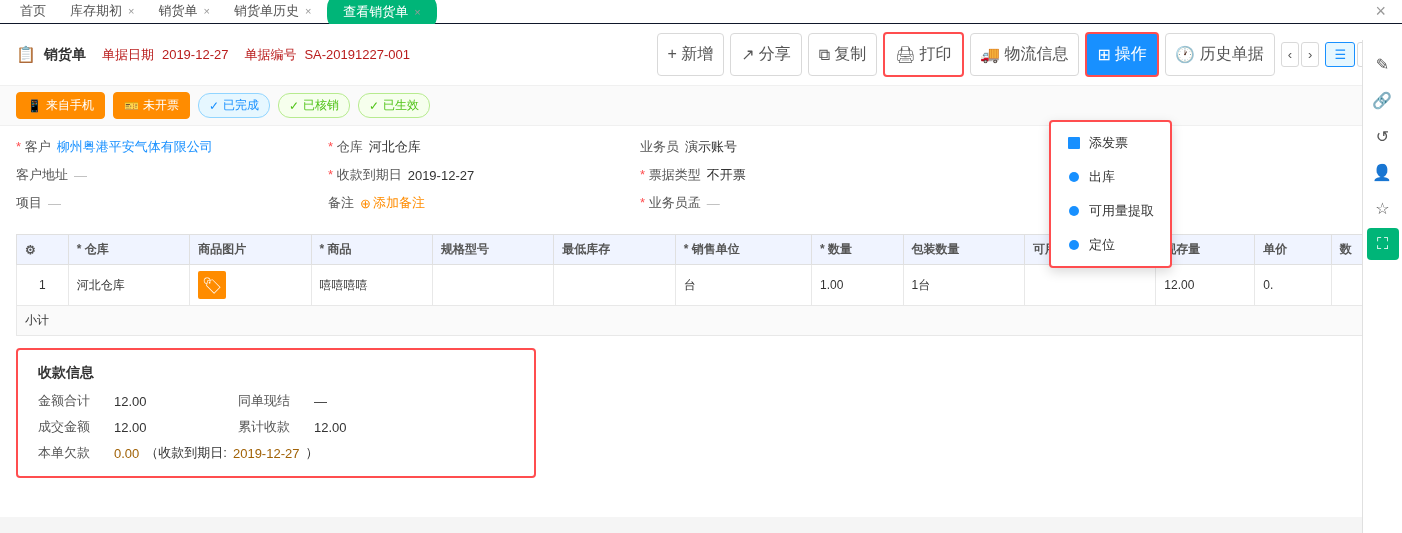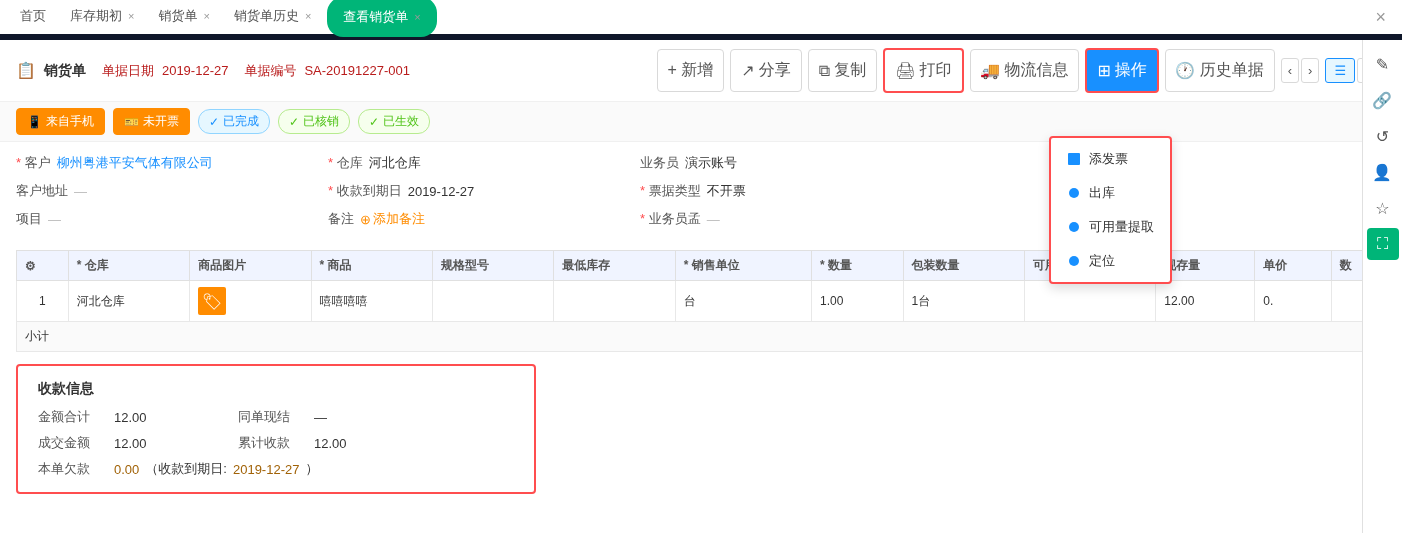--- a/index.html
+++ b/index.html
@@ -1,21 +1,21 @@
 <!DOCTYPE html>
 <html><head>
   <meta charset="utf-8">
   <style>
     * { box-sizing: border-box; margin: 0; padding: 0; }
     body { font-family: "Microsoft YaHei", "PingFang SC", Arial, sans-serif; font-size: 13px; background: #f5f5f5; color: #333; }
 
     
     .tab-bar {
       display: flex; align-items: center; background: #fff;
-      border-bottom: 6px solid #0f172a; height: 40px; padding: 0 8px;
+      border-bottom: 1px solid #0f172a; height: 24px; padding: 0 8px;
       position: relative;
     }
     .tab-item {
       display: flex; align-items: center; padding: 0 12px; height: 40px;
       cursor: pointer; font-size: 13px; color: #555; border-bottom: 2px solid transparent;
       white-space: nowrap;
     }
     .tab-item .tab-close {
       margin-left: 6px; font-size: 11px; color: #999; cursor: pointer;
     }

